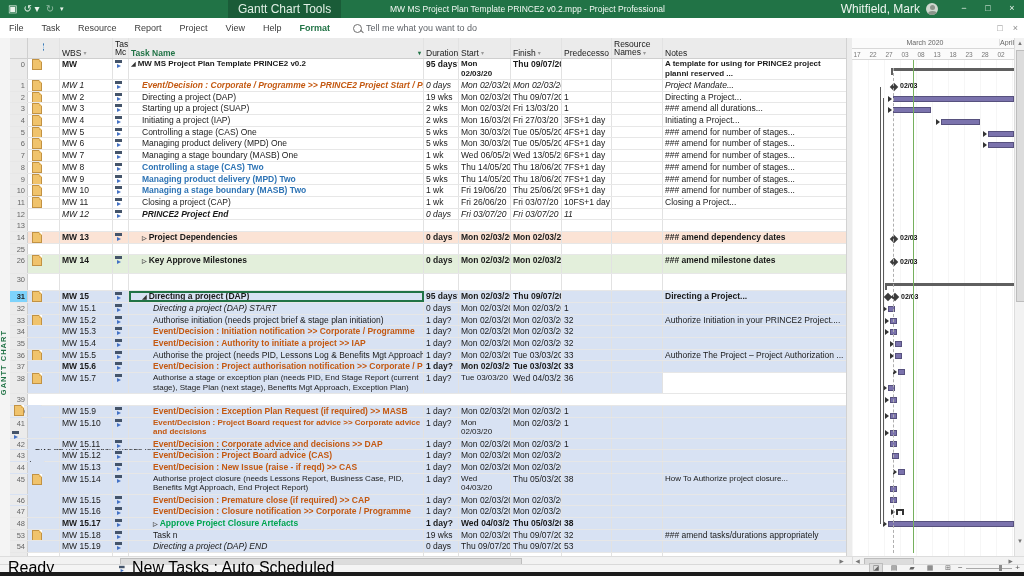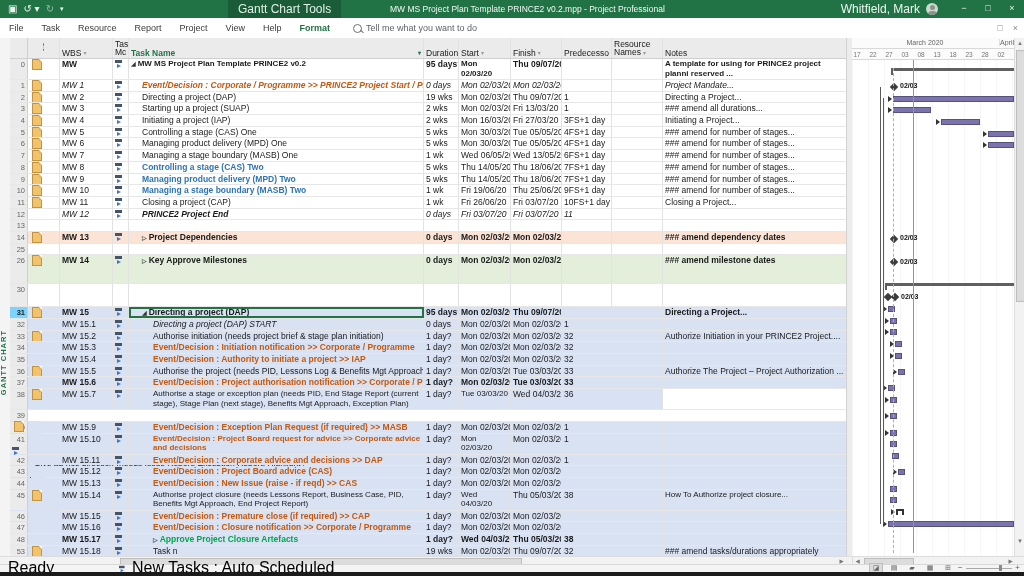--- a/index.html
+++ b/index.html
@@ -417,34 +417,34 @@
           <div class="cell c-wbs"></div>
           <div class="cell c-mode"></div>
           <div class="cell c-name" style="padding-left: 2px;"><span></span></div>
           <div class="cell c-dur"></div>
           <div class="cell c-start"></div>
           <div class="cell c-fin"></div>
           <div class="cell c-pred"></div>
           <div class="cell c-res"></div>
           <div class="cell c-notes"></div>
         </div>
-        <div class="trow bg-green" style="height: 29px;">
+        <div class="trow bg-green" style="height: 19px;">
           <div class="cell c-num">26</div>
           <div class="cell c-info"><span class="note-icon"></span></div>
           <div class="cell c-wbs bold">MW 14</div>
           <div class="cell c-mode"><span class="mode-icon"></span></div>
           <div class="cell c-name bold" style="padding-left: 13px;"><span class="tri">▷</span><span>Key Approve Milestones</span></div>
           <div class="cell c-dur bold">0 days</div>
           <div class="cell c-start bold">Mon 02/03/20</div>
           <div class="cell c-fin bold">Mon 02/03/20</div>
           <div class="cell c-pred bold"></div>
           <div class="cell c-res bold"></div>
           <div class="cell c-notes bold">### amend milestone dates</div>
         </div>
-        <div class="trow" style="height: 23px; justify-content: center;">
+        <div class="trow" style="height: 17px; justify-content: center;">
           <div class="cell c-num">30</div>
           <div class="cell c-info"></div>
           <div class="cell c-wbs"></div>
           <div class="cell c-mode"></div>
           <div class="cell c-name" style="padding-left: 2px;"><span></span></div>
           <div class="cell c-dur"></div>
           <div class="cell c-start"></div>
           <div class="cell c-fin"></div>
           <div class="cell c-pred"></div>
           <div class="cell c-res"></div>

